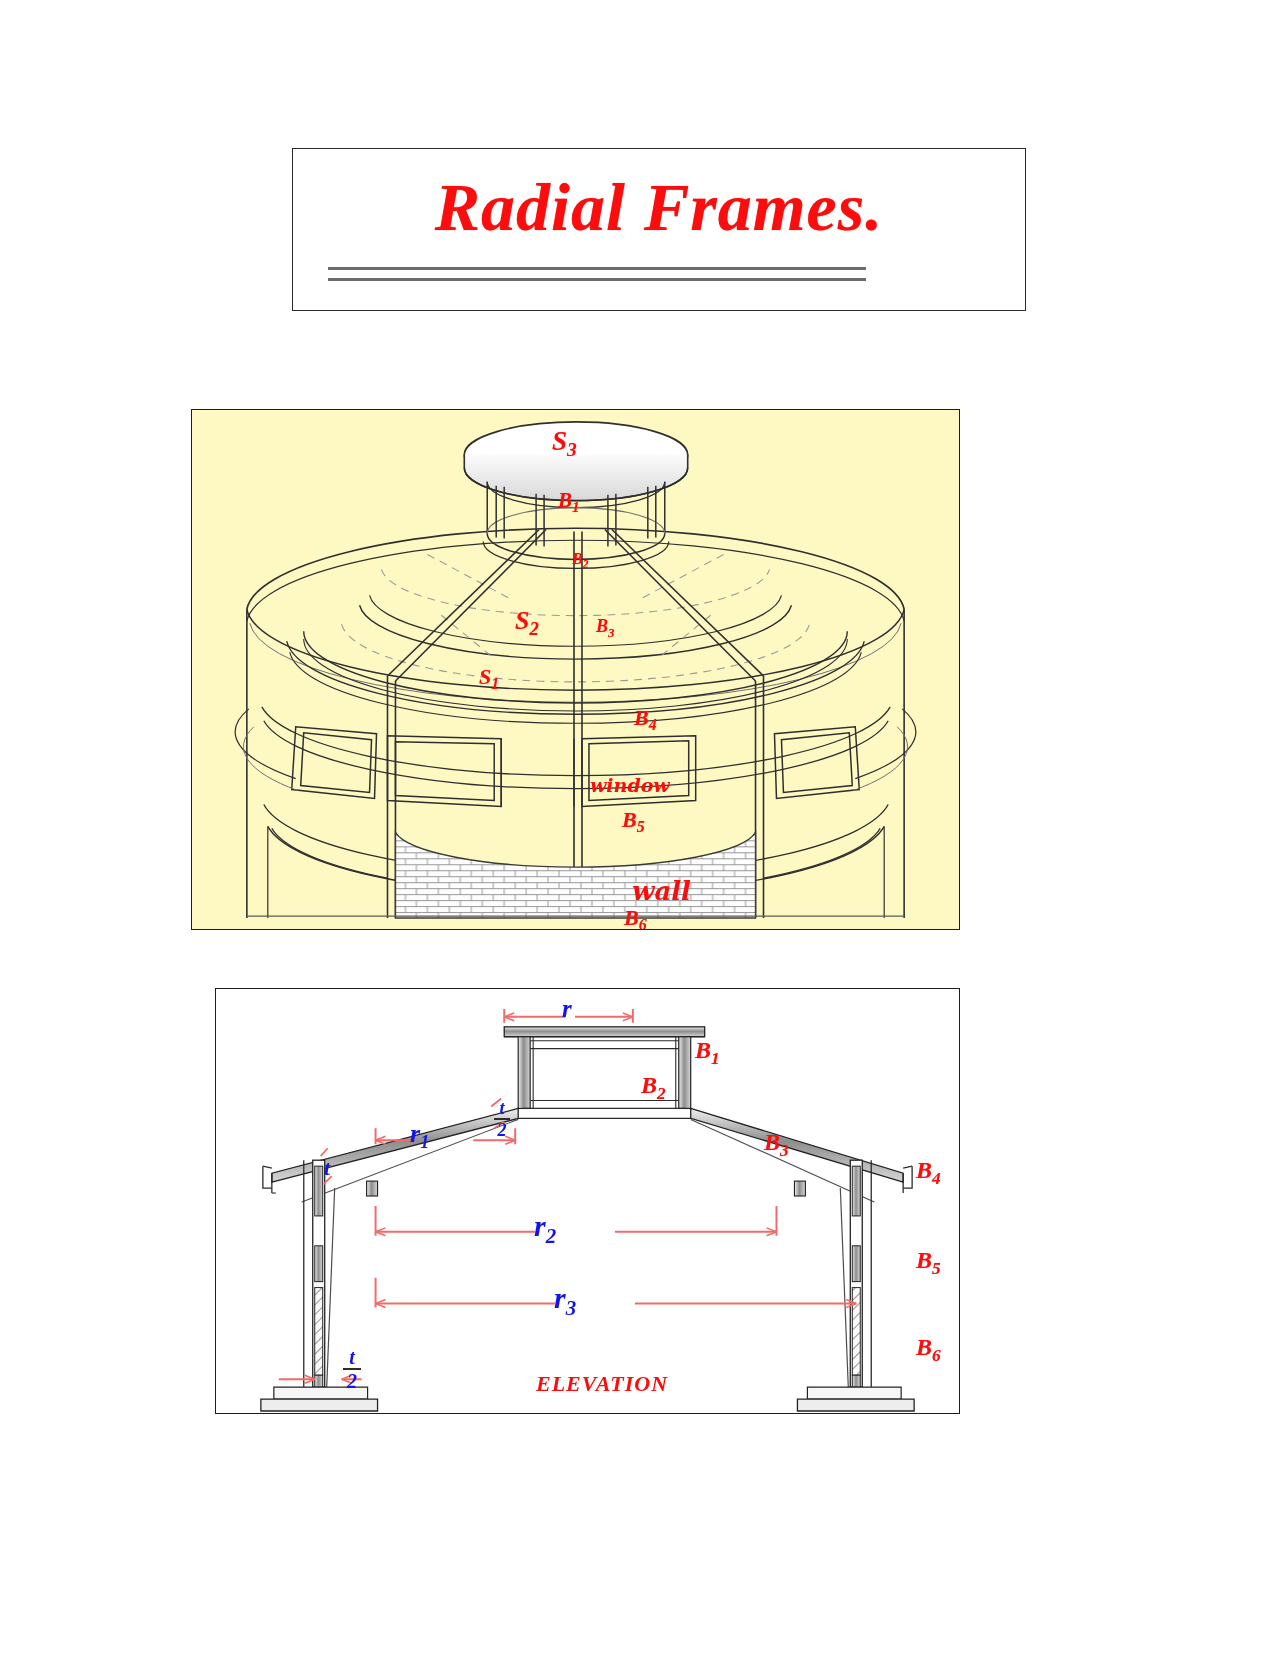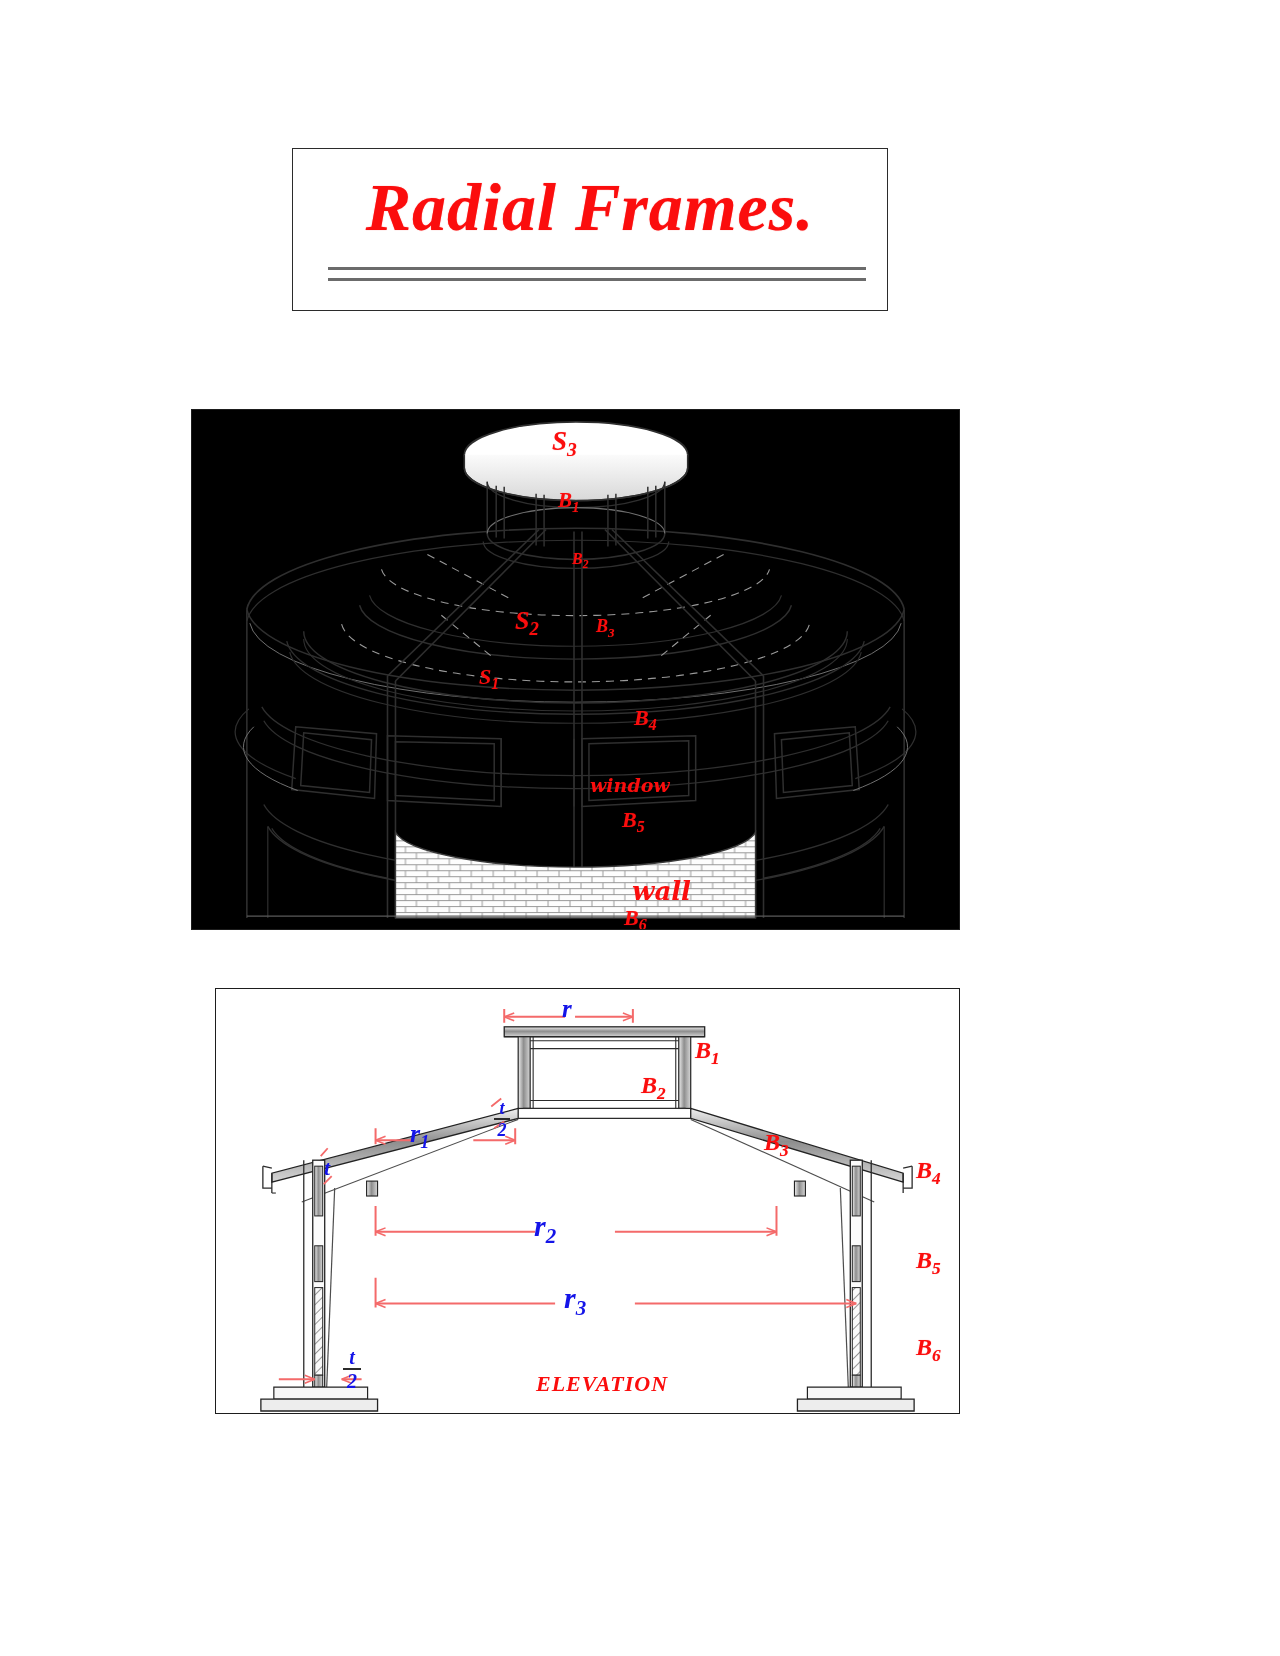--- a/index.html
+++ b/index.html
@@ -2,40 +2,40 @@
 <html><head>
 <meta charset="utf-8">
 <style>
   html,body{margin:0;padding:0;background:#ffffff;}
   body{width:1280px;height:1656px;position:relative;font-family:"Liberation Serif",serif;}
 
   .page{position:absolute;inset:0;background:#fff;}
 
   
   #title-box{
-    position:absolute;left:292px;top:148px;width:596px;height:163px;
+    position:absolute;left:292px;top:148px;width:734px;height:163px;
     border:1.5px solid #2b2b2b;background:#fff;box-sizing:border-box;
   }
   #title-text{
     position:absolute;left:0;right:0;top:24px;text-align:center;
     font-family:"Liberation Serif",serif;font-weight:bold;font-style:italic;
     font-size:68px;color:#fb0d0d;letter-spacing:1px;line-height:1;
     text-shadow:0 0 1px rgba(251,13,13,.55);
   }
   #title-rule-1,#title-rule-2{
     position:absolute;left:35px;width:538px;height:0;
     border-top:3px solid #6b6b6b;
   }
   #title-rule-1{top:118px;}
   #title-rule-2{top:129px;}
 
   
   #fig-iso-frame{
     position:absolute;left:191px;top:409px;width:769px;height:521px;
-    border:1.6px solid #1d1d1d;background:#000000;box-sizing:border-box;overflow:hidden;
+    border:1.6px solid #1d1d1d;background:#fef9c3;box-sizing:border-box;overflow:hidden;
   }
   #fig-elev-frame{
     position:absolute;left:215px;top:988px;width:745px;height:426px;
     border:1.6px solid #1d1d1d;background:#fff;box-sizing:border-box;overflow:hidden;
   }
   .svgwrap{position:absolute;left:0;top:0;width:100%;height:100%;}
 
   
   .lbl{
     position:absolute;color:#fb0d0d;font-family:"Liberation Serif",serif;
@@ -346,21 +346,21 @@
     </div>
 
     <div class="dim-lbl" style="left:346px;top:6px;font-size:25px;">r</div>
 
     <div class="dim-lbl" style="left:194px;top:130px;font-size:26px;">
       <span>r</span><sub>1</sub>
     </div>
     <div class="dim-lbl" style="left:318px;top:220px;font-size:30px;">
       <span>r</span><sub>2</sub>
     </div>
-    <div class="dim-lbl" style="left:338px;top:292px;font-size:30px;margin-left:10px;">
+    <div class="dim-lbl" style="left:338px;top:292px;font-size:30px;">
       <span>r</span><sub>3</sub>
     </div>
 
     <div class="dim-lbl" style="left:108px;top:166px;font-size:22px;">t</div>
 
     <div class="frac" style="left:278px;top:110px;font-size:18px;width:16px;">
       <span class="num">t</span>
       <span class="bar"></span>
       <span class="den">2</span>
     </div>

